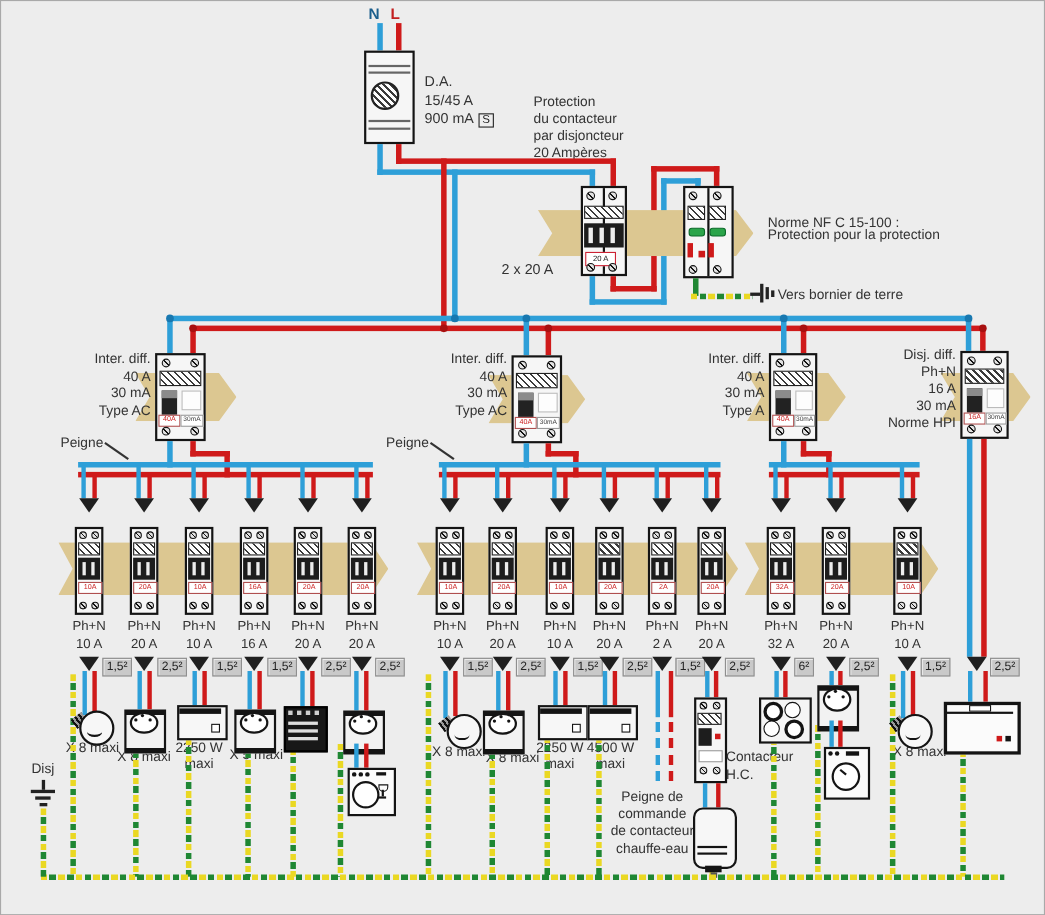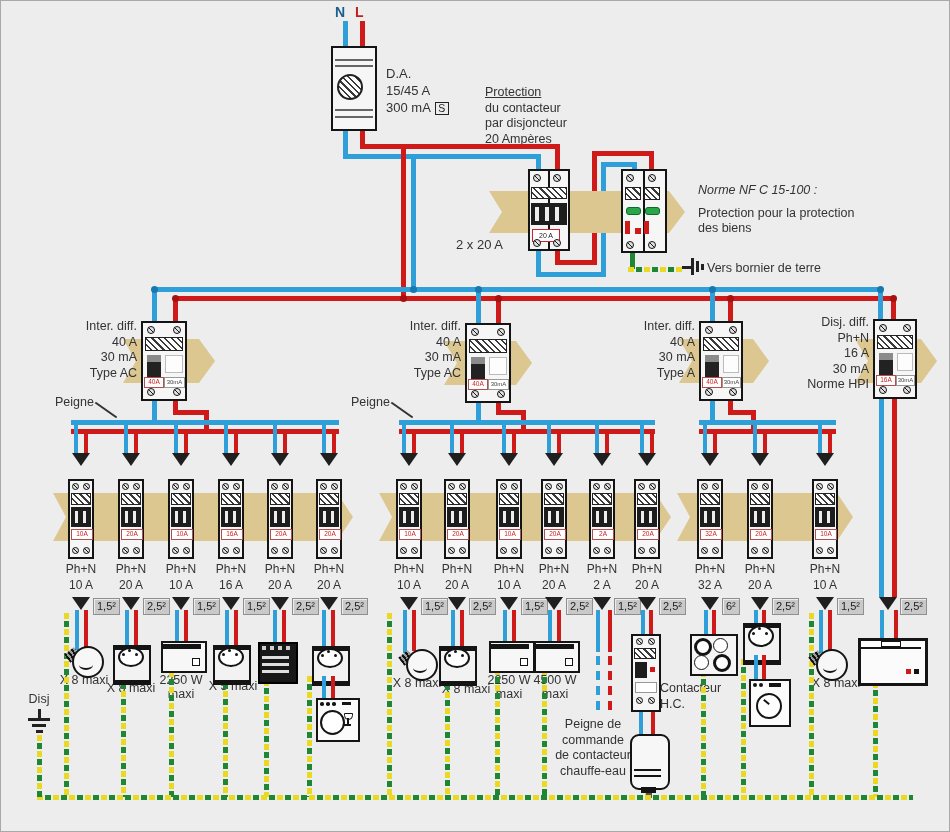--- a/index.html
+++ b/index.html
@@ -30,22 +30,22 @@
     <div class="a" style="left: 359px; top: 20px; width: 5px; height: 25px; background: rgb(207, 26, 26);"></div>
     <div class="a frame" style="left: 330px; top: 45px; width: 46px; height: 85px;"></div>
     <div class="a" style="left: 334px; top: 58px; width: 38px; height: 2px; background: rgb(102, 102, 102);"></div>
     <div class="a" style="left: 334px; top: 64px; width: 38px; height: 2px; background: rgb(102, 102, 102);"></div>
     <div class="a hatch" style="left: 336px; top: 73px; width: 26px; height: 26px; border-radius: 50%; border-width: 2px;"></div>
     <div class="a" style="left: 334px; top: 108px; width: 38px; height: 2px; background: rgb(102, 102, 102);"></div>
     <div class="a" style="left: 334px; top: 115px; width: 38px; height: 2px; background: rgb(102, 102, 102);"></div>
     <div class="a" style="left: 385px; top: 64px; width: 95px;"></div>
     <div class="a txt" style="left: 385px; top: 64px; width: 95px; font-size: 13px; line-height: 17px;">D.A.</div>
     <div class="a txt" style="left: 385px; top: 81px; width: 95px; font-size: 13px; line-height: 17px;">15/45 A</div>
-    <div class="a txt" style="left: 385px; top: 98px; width: 110px; font-size: 13px; line-height: 17px;"><span>300 mA</span><span class="sbox">S</span></div>
-    <div class="a txt" style="left: 484px; top: 84px; width: 160px; text-decoration: underline;">Protection</div>
+    <div class="a txt" style="left: 385px; top: 98px; width: 110px; font-size: 13px; line-height: 17px;"><span>900 mA</span><span class="sbox">S</span></div>
+    <div class="a txt" style="left: 484px; top: 84px; width: 160px;">Protection</div>
     <div class="a txt" style="left: 484px; top: 99.5px; width: 160px;">du contacteur</div>
     <div class="a txt" style="left: 484px; top: 115px; width: 160px;">par disjoncteur</div>
     <div class="a txt" style="left: 484px; top: 130.5px; width: 160px;">20 Ampères</div>
     <div class="a" style="left: 342px; top: 130px; width: 5px; height: 28px; background: rgb(46, 159, 216);"></div>
     <div class="a" style="left: 359px; top: 130px; width: 5px; height: 18px; background: rgb(207, 26, 26);"></div>
     <div class="a" style="left: 359px; top: 143px; width: 200px; height: 5px; background: rgb(207, 26, 26);"></div>
     <div class="a" style="left: 342px; top: 153px; width: 198px; height: 5px; background: rgb(46, 159, 216);"></div>
     <div class="a" style="left: 400px; top: 143px; width: 5px; height: 157px; background: rgb(207, 26, 26);"></div>
     <div class="a" style="left: 410px; top: 153px; width: 5px; height: 138px; background: rgb(46, 159, 216);"></div>
     <div class="a" style="left: 554px; top: 143px; width: 5px; height: 27px; background: rgb(207, 26, 26);"></div>
@@ -80,23 +80,22 @@
     <div class="a screw" style="left: 647px; top: 173px; width: 8px; height: 8px;"></div>
     <div class="a hatch" style="left: 624px; top: 186px; width: 16px; height: 13px;"></div>
     <div class="a hatch" style="left: 643px; top: 186px; width: 16px; height: 13px;"></div>
     <div class="a" style="left: 625px; top: 206px; width: 13px; height: 6px; background: rgb(43, 165, 74); border-radius: 3px; border: 1px solid rgb(12, 107, 42);"></div>
     <div class="a" style="left: 644px; top: 206px; width: 13px; height: 6px; background: rgb(43, 165, 74); border-radius: 3px; border: 1px solid rgb(12, 107, 42);"></div>
     <div class="a" style="left: 624px; top: 220px; width: 5px; height: 13px; background: rgb(207, 26, 26);"></div>
     <div class="a" style="left: 643px; top: 220px; width: 5px; height: 13px; background: rgb(207, 26, 26);"></div>
     <div class="a" style="left: 634px; top: 227px; width: 6px; height: 6px; background: rgb(207, 26, 26);"></div>
     <div class="a screw" style="left: 625px; top: 240px; width: 8px; height: 8px;"></div>
     <div class="a screw" style="left: 647px; top: 240px; width: 8px; height: 8px;"></div>
-    <div class="a txt" style="left: 697px; top: 182px; width: 210px; font-style: italic;">Norme NF C 15-100 :</div>
+    <div class="a txt" style="left: 697px; top: 194px; width: 210px;">Norme NF C 15-100 :</div>
     <div class="a txt" style="left: 697px; top: 204.5px; width: 210px;">Protection pour la protection</div>
-    <div class="a txt" style="left: 697px; top: 220px; width: 210px;">des biens</div>
     <div class="a" style="left: 629px; top: 252px; width: 5px; height: 16px; background: rgb(31, 135, 51);"></div>
     <div class="a" style="left: 627px; top: 266px; width: 56px; height: 5px; background: repeating-linear-gradient(90deg, rgb(234, 216, 35) 0px, rgb(234, 216, 35) 6px, rgba(0, 0, 0, 0) 6px, rgba(0, 0, 0, 0) 8px, rgb(31, 135, 51) 8px, rgb(31, 135, 51) 14px, rgba(0, 0, 0, 0) 14px, rgba(0, 0, 0, 0) 16px);"></div>
     <div class="a" style="left: 681px; top: 265px; width: 9px; height: 3px; background: rgb(34, 34, 34);"></div>
     <div class="a" style="left: 690px; top: 257px; width: 3px; height: 17px; background: rgb(34, 34, 34);"></div>
     <div class="a" style="left: 695px; top: 260px; width: 3px; height: 11px; background: rgb(34, 34, 34);"></div>
     <div class="a" style="left: 700px; top: 263px; width: 3px; height: 6px; background: rgb(34, 34, 34);"></div>
     <div class="a txt" style="left: 706px; top: 260px; width: 160px;">Vers bornier de terre</div>
     <div class="a" style="left: 151px; top: 286px; width: 731px; height: 5px; background: rgb(46, 159, 216);"></div>
     <div class="a" style="left: 172px; top: 295px; width: 723px; height: 5px; background: rgb(207, 26, 26);"></div>
     <div class="a" style="left: 409px; top: 285px; width: 7px; height: 7px; background: rgb(24, 120, 176); border-radius: 50%;"></div>

